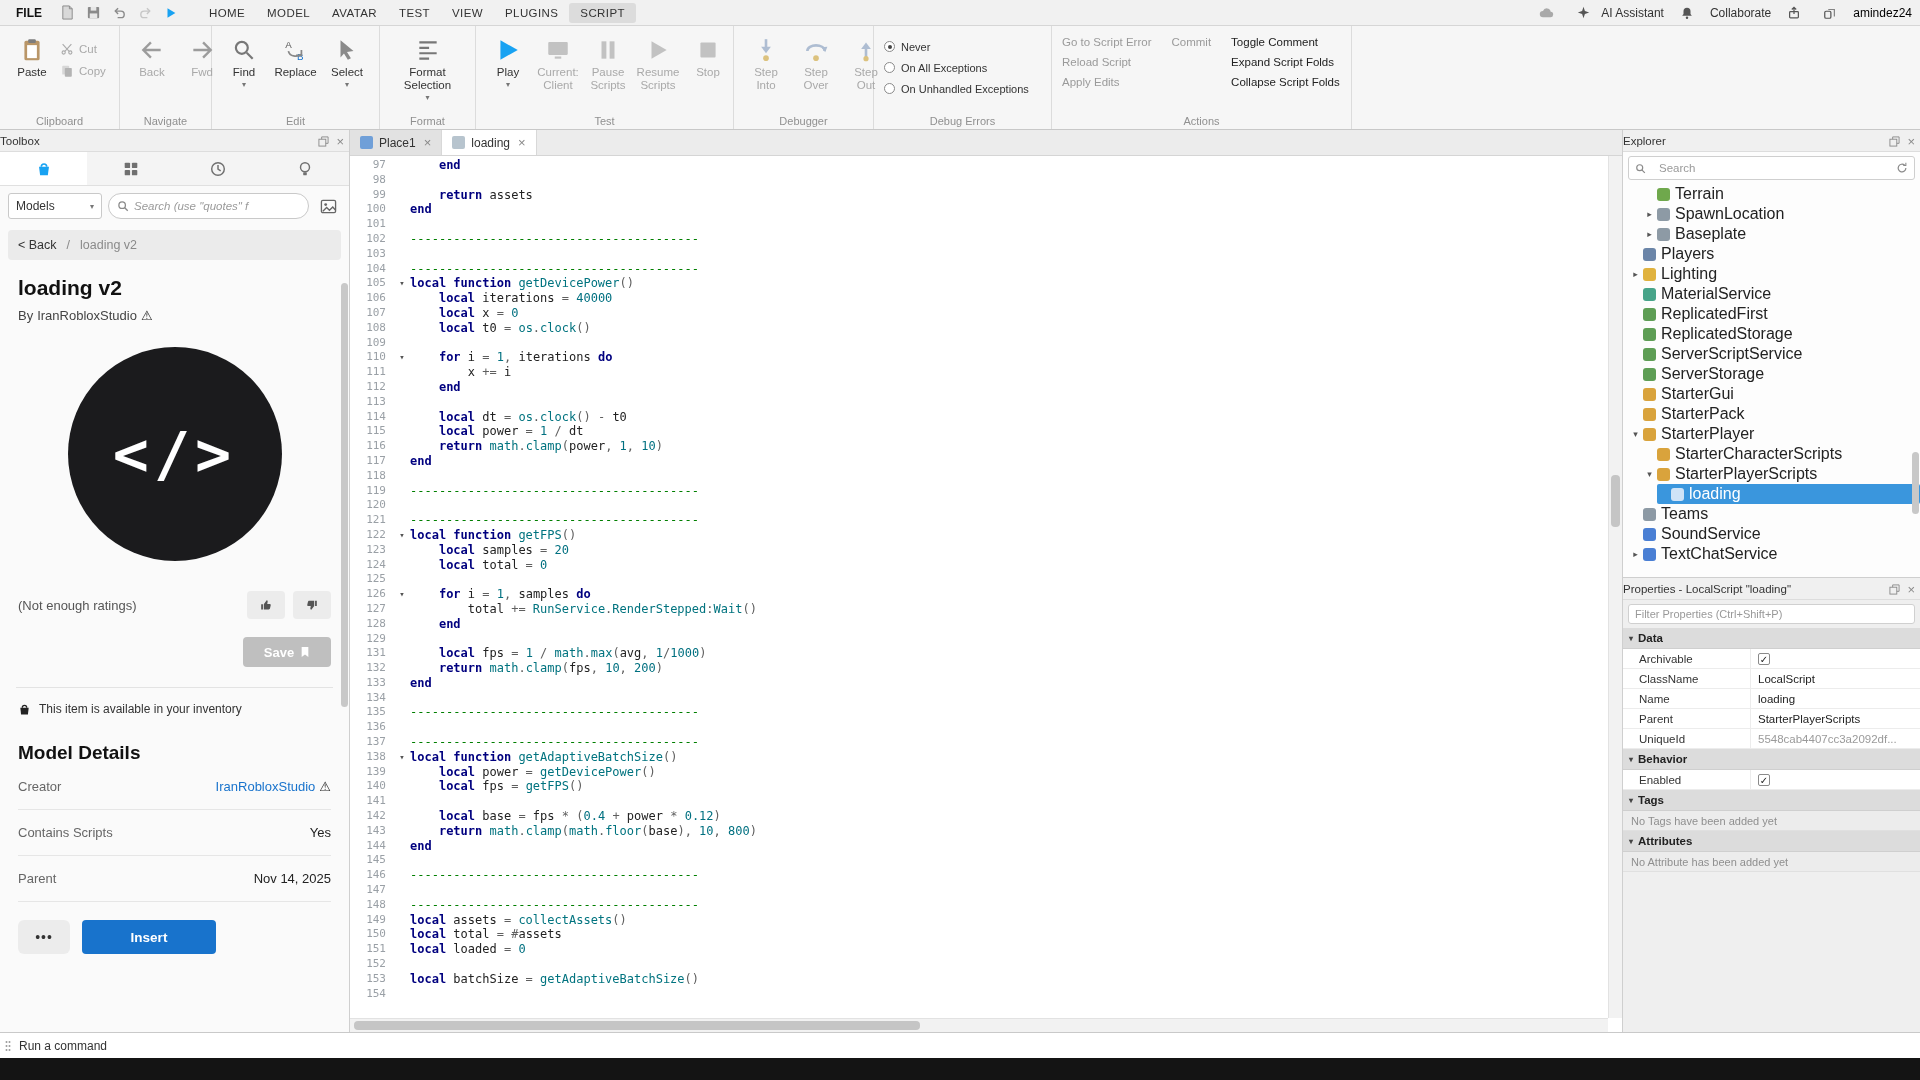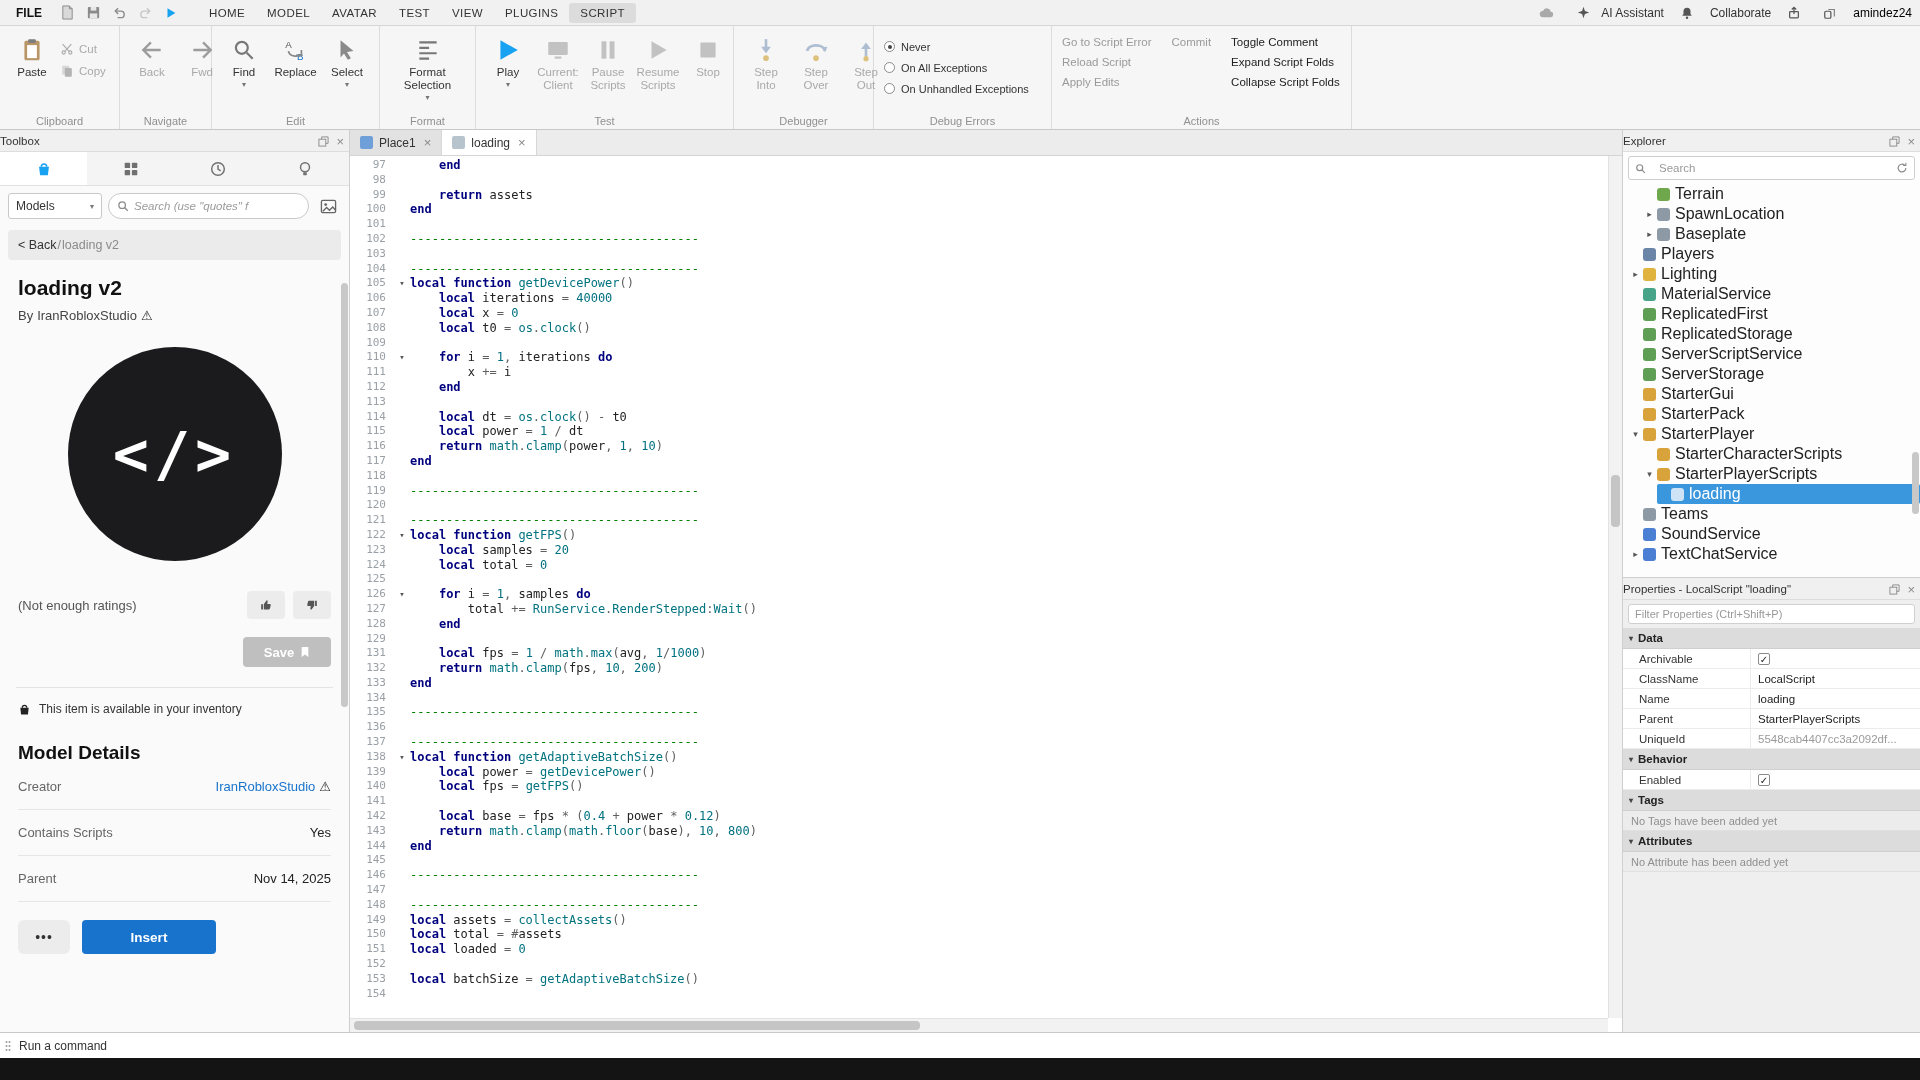--- a/index.html
+++ b/index.html
@@ -45,21 +45,21 @@
 .tb-tabs{display:flex;height:34px;background:#f4f4f4;border-bottom:1px solid #e0e0e0;}
 .tb-tab{flex:1;display:flex;align-items:center;justify-content:center;}
 .tb-tab.active{background:#fff;}
 .tb-controls{display:flex;gap:6px;padding:7px 8px;align-items:center;}
 .tb-select{width:94px;height:26px;background:#fff;border:1px solid #c9c9c9;border-radius:3px;display:flex;align-items:center;justify-content:space-between;padding:0 7px;font-size:12px;color:#333;}
 .tb-select .dd{font-size:8px;color:#777;}
 .tb-search{flex:1;height:26px;background:#fff;border:1px solid #c9c9c9;border-radius:13px;display:flex;align-items:center;padding:0 8px;gap:5px;}
 .tb-search input{border:none;outline:none;flex:1;font-size:11.5px;font-family:"Liberation Sans",sans-serif;color:#333;background:transparent;min-width:0;}
 .tb-search input::placeholder{color:#9a9a9a;font-style:italic;}
 .tb-iconbtn{width:26px;height:26px;display:flex;align-items:center;justify-content:center;border-radius:3px;}
-.tb-breadcrumb{margin:4px 8px;background:#ebebeb;border-radius:4px;height:30px;display:flex;align-items:center;padding:0 10px;font-size:12.5px;gap:1px;}
+.tb-breadcrumb{margin:4px 8px;background:#ebebeb;border-radius:4px;height:30px;display:flex;align-items:center;padding:0 10px;font-size:12.5px;gap:10px;}
 .bc-back{color:#333;}
 .bc-sep,.bc-cur{color:#8a8a8a;}
 .tb-content{padding:0 18px;}
 .asset-title{font-size:21px;font-weight:bold;color:#111;margin-top:16px;}
 .asset-author{font-size:13px;color:#444;margin-top:8px;display:flex;align-items:center;gap:4px;}
 .warn{color:#222;font-size:13px;}
 .asset-thumb{width:214px;height:214px;border-radius:50%;background:#1b1b1d;margin:24px auto 0;display:flex;align-items:center;justify-content:center;}
 .code-glyph{font-family:"DejaVu Sans Mono",monospace;font-weight:bold;font-size:60px;color:#fff;letter-spacing:5px;}
 .ratings-row{display:flex;align-items:center;justify-content:space-between;margin-top:30px;}
 .ratings-label{font-size:13px;color:#555;}

